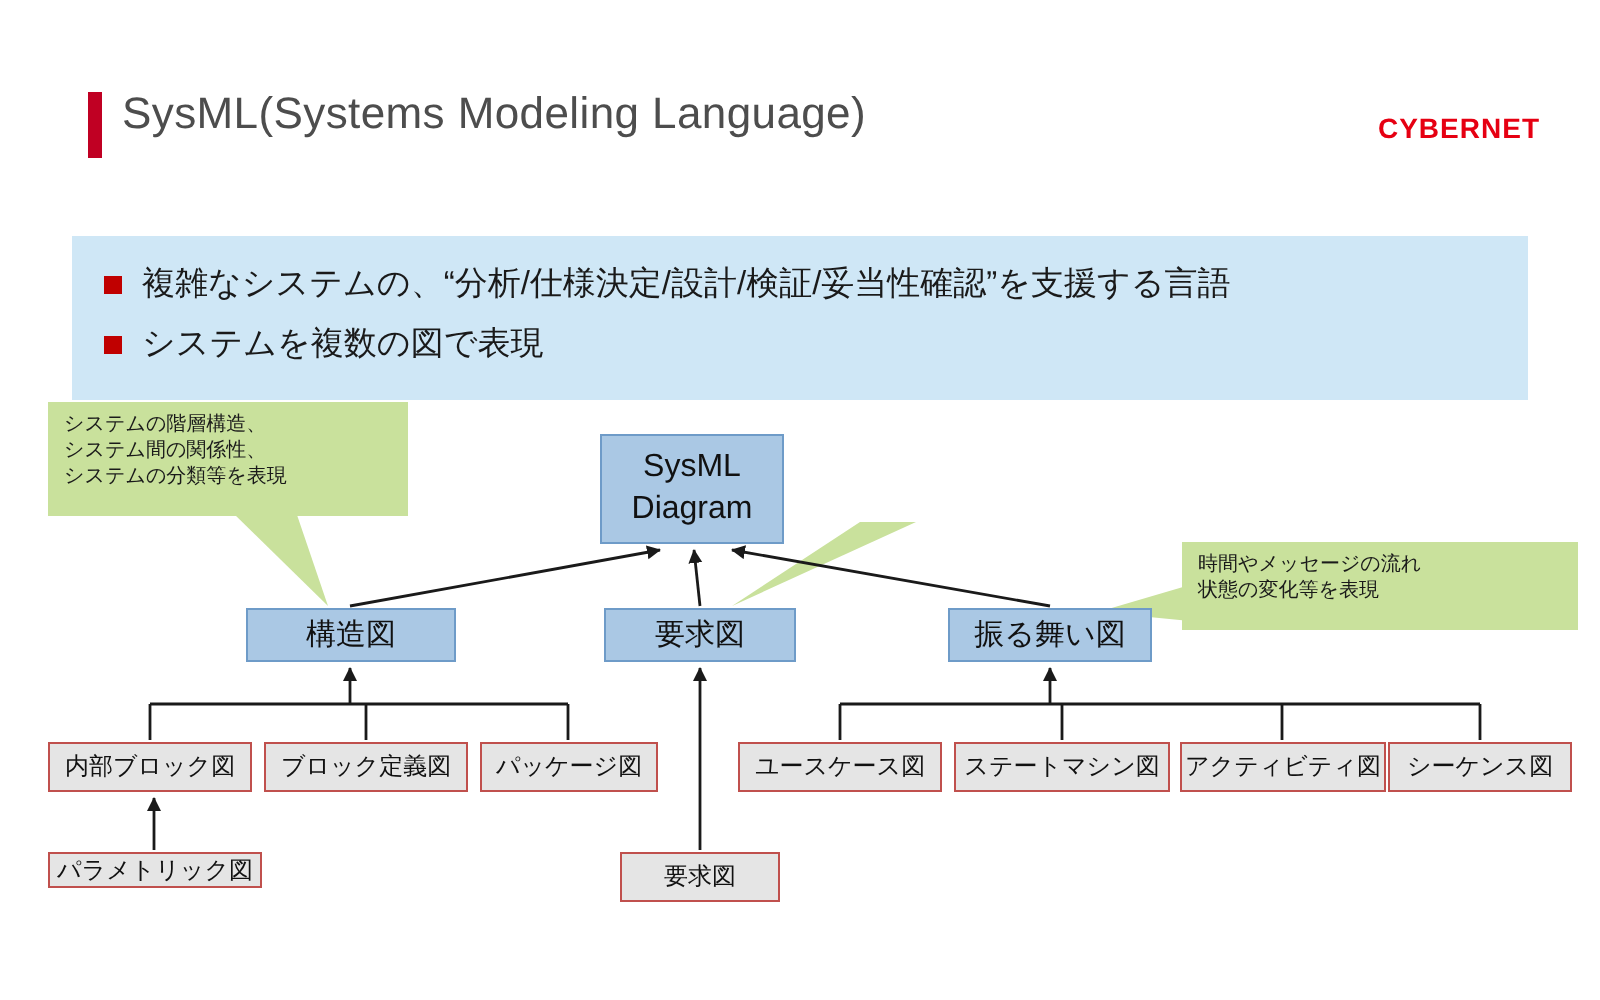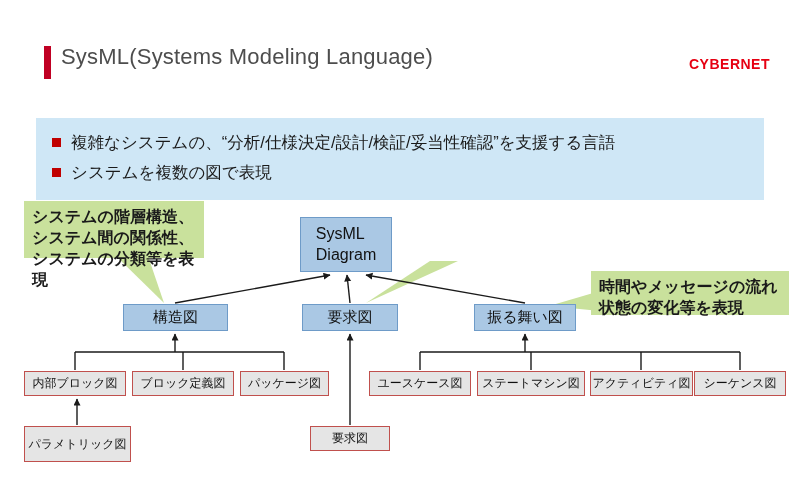--- a/index.html
+++ b/index.html
@@ -11,29 +11,29 @@
   .accent-bar{position:absolute;left:44px;top:46px;width:7px;height:33px;background:#c00023;}
   .title{position:absolute;left:61px;top:44px;margin:0;font-size:22px;font-weight:400;color:#4d4d4d;letter-spacing:.2px;}
   .logo{position:absolute;right:30px;top:56px;font-size:14px;font-weight:bold;color:#e60012;letter-spacing:.5px;}
   
   .banner{position:absolute;left:36px;top:94px;width:728px;height:82px;background:#cfe7f6;box-sizing:border-box;padding:12px 16px;margin-top:24px;}
   .bullet-row{display:flex;align-items:flex-start;gap:10px;margin-top:2px;}
   .bullet-row + .bullet-row{margin-top:9px;}
   .bullet-sq{flex:0 0 auto;width:9px;height:9px;background:#c00000;margin-top:6px;}
   .bullet-text{font-size:16.5px;color:#1a1a1a;line-height:1.25;}
   
-  .node{position:absolute;display:flex;align-items:center;justify-content:center;box-sizing:border-box;text-align:left;z-index:2;}
+  .node{position:absolute;display:flex;align-items:center;justify-content:center;box-sizing:border-box;text-align:center;z-index:2;}
   .node-blue{background:#aac8e4;border:1.5px solid #6e9bc8;color:#111;}
   .node-pink{background:#e5e5e5;border:1.5px solid #c0504d;color:#111;}
   .node-root{font-size:16px;line-height:1.3;white-space:pre-line;}
   .node-cat{font-size:15px;}
   .node-leaf{font-size:12px;}
   
-  .callout{position:absolute;background:#c9e19c;color:#1a1a1a;font-size:16px;line-height:1.32;
-    box-sizing:border-box;padding:5px 8px;white-space:pre-line;z-index:2;font-weight:bold;}
+  .callout{position:absolute;background:#c9e19c;color:#1a1a1a;font-size:10px;line-height:1.32;
+    box-sizing:border-box;padding:5px 8px;white-space:pre-line;z-index:2;}
   
   .connectors{position:absolute;left:0;top:0;z-index:1;}
   .connectors line{stroke:#1a1a1a;stroke-width:1.4;}
   .tail{fill:#c9e19c;}
 </style>
 </head>
 <body>
 
 <div class="slide">
 
@@ -93,21 +93,21 @@
   <div class="node node-blue node-cat" style="left:474px;top:304px;width:102px;height:27px;">振る舞い図</div>
 
   <div class="node node-pink node-leaf" style="left:24px;top:371px;width:102px;height:25px;">内部ブロック図</div>
   <div class="node node-pink node-leaf" style="left:132px;top:371px;width:102px;height:25px;">ブロック定義図</div>
   <div class="node node-pink node-leaf" style="left:240px;top:371px;width:89px;height:25px;">パッケージ図</div>
   <div class="node node-pink node-leaf" style="left:369px;top:371px;width:102px;height:25px;">ユースケース図</div>
   <div class="node node-pink node-leaf" style="left:477px;top:371px;width:108px;height:25px;">ステートマシン図</div>
   <div class="node node-pink node-leaf" style="left:590px;top:371px;width:103px;height:25px;">アクティビティ図</div>
   <div class="node node-pink node-leaf" style="left:694px;top:371px;width:92px;height:25px;">シーケンス図</div>
 
-  <div class="node node-pink node-leaf" style="left:24px;top:426px;width:107px;height:36px;">パラメトリック図</div>
+  <div class="node node-pink node-leaf" style="left:24px;top:426px;width:107px;height:18px;">パラメトリック図</div>
   <div class="node node-pink node-leaf" style="left:310px;top:426px;width:80px;height:25px;">要求図</div>
 
   <div class="callout" style="left:24px;top:201px;width:180px;height:57px;">システムの階層構造、
 システム間の関係性、
 システムの分類等を表現</div>
   <div class="callout" style="left:591px;top:271px;width:198px;height:44px;">時間やメッセージの流れ
 状態の変化等を表現</div>
 
 </div>
 

